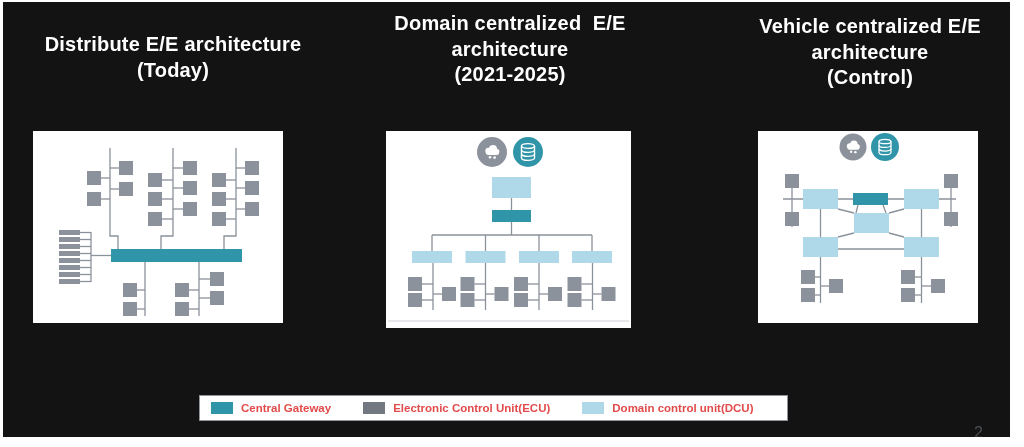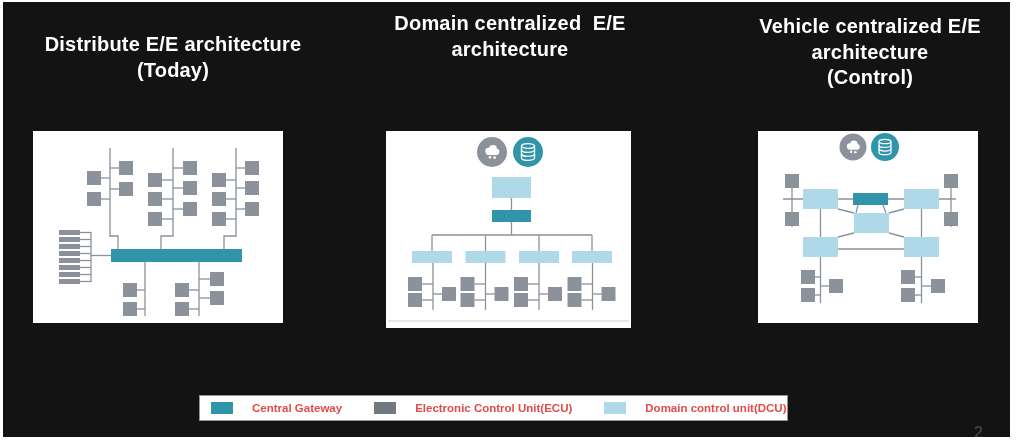--- a/index.html
+++ b/index.html
@@ -12,21 +12,21 @@
   .title-line{white-space:pre;}
   .panel{position:absolute;background:var(--panel-background,#ffffff);}
   .panel svg{display:block;}
   .ln{stroke:var(--connector-gray,#8b929b);stroke-width:1.3;fill:none;}
   .ecu rect{fill:var(--ecu-gray,#8b929b);}
   .dcu rect{fill:var(--light-blue,#afd9e8);}
   .cg{fill:var(--teal,#3095a8);}
   .legend{position:absolute;left:199px;top:395px;width:589px;height:26px;background:#ffffff;
           border:1px solid #8f959b;box-sizing:border-box;display:flex;align-items:center;
           padding-left:11px;gap:32px;}
-  .legend-item{display:flex;align-items:center;gap:19px;}
+  .legend-item{display:flex;align-items:center;gap:8px;}
   .legend-label{color:var(--legend-text,#e24b4b);font-size:11.5px;font-weight:bold;white-space:pre;}
   .swatch{width:22px;height:12px;display:inline-block;}
   .sw-teal{background:var(--teal,#3095a8);}
   .sw-lightblue{background:var(--light-blue,#afd9e8);}
   .sw-gray{background:var(--legend-gray,#71787f);}
   .page-number{position:absolute;left:971px;top:422px;color:#4b5055;font-size:16px;}
 </style>
 </head>
 <body>
 
@@ -35,20 +35,21 @@
     <div class="page-number">2</div>
   </div>
 
   <div class="title" style="left:23px;top:32px;width:300px;">
     <div class="title-line">Distribute E/E architecture</div>
     <div class="title-line">(Today)</div>
   </div>
   <div class="title" style="left:378px;top:11px;width:264px;">
     <div class="title-line">Domain centralized  E/E</div>
     <div class="title-line">architecture</div>
+    <div class="title-line">(2021-2025)</div>
   </div>
   <div class="title" style="left:738px;top:14px;width:264px;">
     <div class="title-line">Vehicle centralized E/E</div>
     <div class="title-line">architecture</div>
     <div class="title-line">(Control)</div>
   </div>
 
   <div class="panel" style="left:33px;top:131px;width:250px;height:192px;">
     <svg width="250" height="192" viewBox="0 0 250 192">
       <g class="ln">

